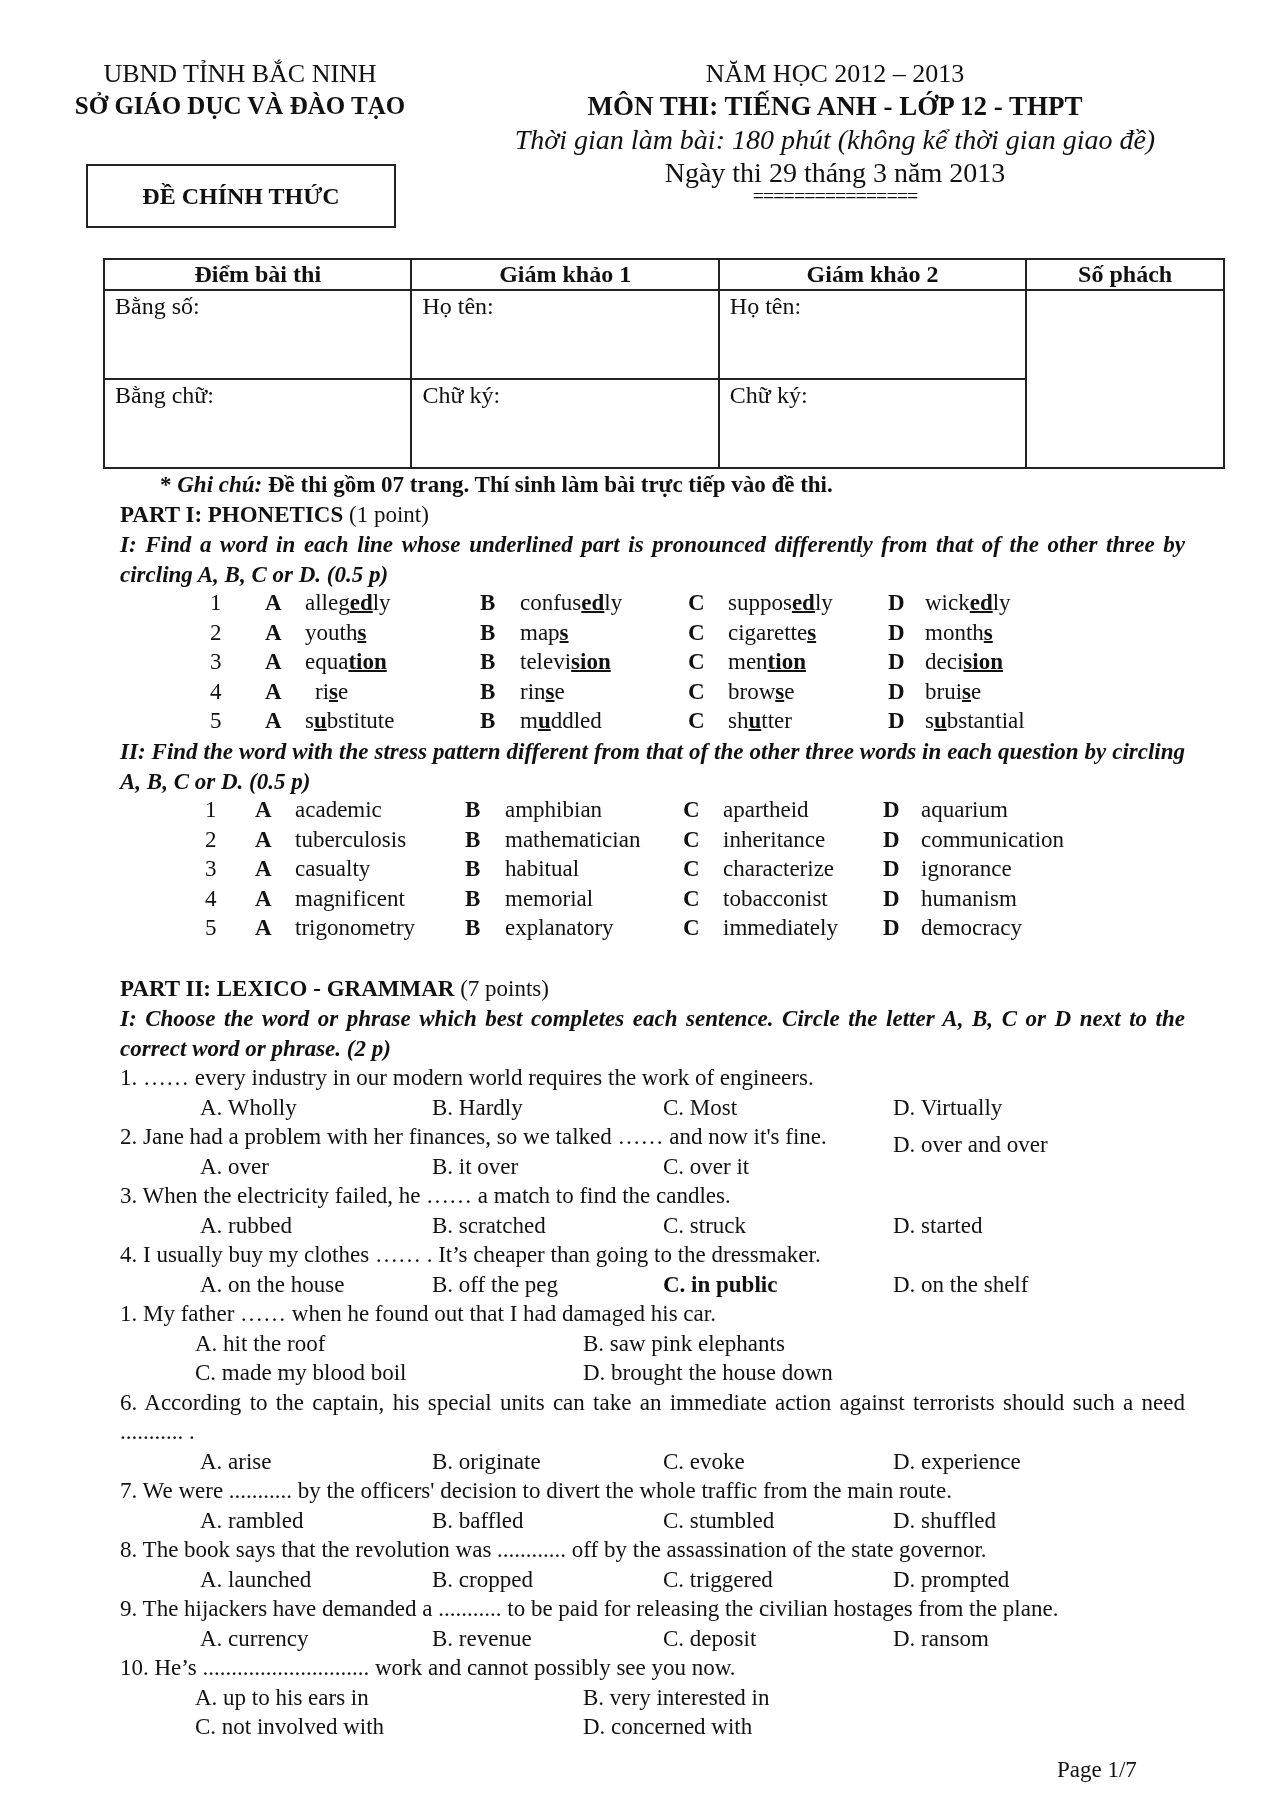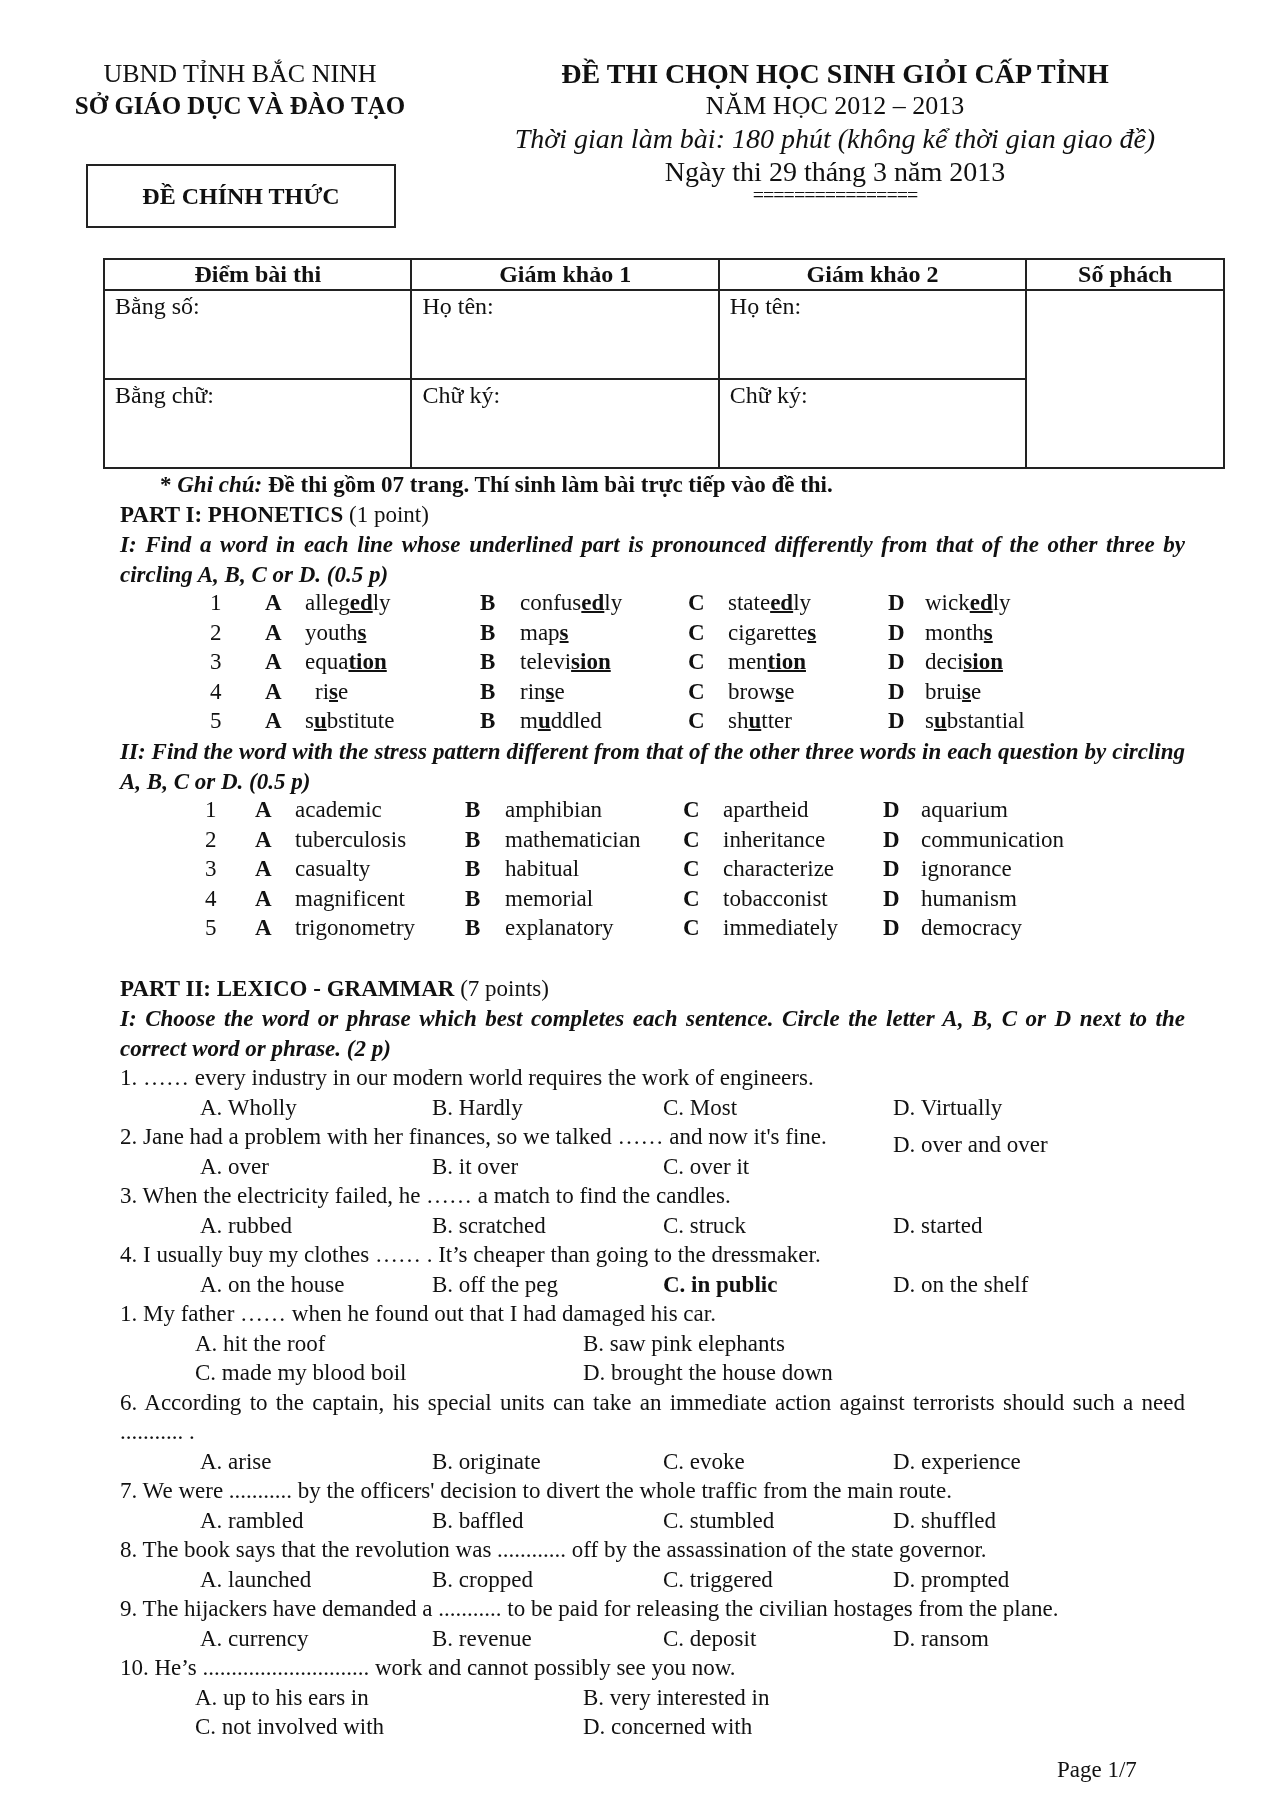--- a/index.html
+++ b/index.html
@@ -63,22 +63,22 @@
 </head>
 <body>
 
 <div class="abs hdr-left">
   <div class="l1">UBND TỈNH BẮC NINH</div>
   <div class="l2">SỞ GIÁO DỤC VÀ ĐÀO TẠO</div>
 </div>
 <div class="abs official-box">ĐỀ CHÍNH THỨC</div>
 
 <div class="abs hdr-right">
-  <div class="t1">ĐỀ THI CHỌN HỌC SINH GIỎI CẤP TỈNH</div>
   <div class="t2">NĂM HỌC 2012 – 2013</div>
+  <div class="t3">MÔN THI: TIẾNG ANH - LỚP 12 - THPT</div>
   <div class="t4">Thời gian làm bài: 180 phút (không kể thời gian giao đề)</div>
   <div class="t5">Ngày thi 29 tháng 3 năm 2013</div>
   <div class="t6">================</div>
 </div>
 
 <table class="score">
   <colgroup>
     <col style="width:308px">
       <col style="width:308px">
       <col style="width:308px">
@@ -115,21 +115,21 @@
 <div class="abs section instr" style="top:530px;">I: Find a word in each line whose underlined part is pronounced differently from that of the other three by circling A, B, C or D. (0.5 p)</div>
 
 <div id="ph1">
     <div class="ph-row" style="top: 588px; left: 0px; width: 1272px;">
       <span style="left: 210px;">1</span>
       <span class="lt" style="left: 265px;">A</span>
       <span style="left: 305px;"><span style="position: static;">alleg</span><span class="ul" style="position: static;">ed</span><span style="position: static;">ly</span></span>
       <span class="lt" style="left: 480px;">B</span>
       <span style="left: 520px;"><span style="position: static;">confus</span><span class="ul" style="position: static;">ed</span><span style="position: static;">ly</span></span>
       <span class="lt" style="left: 688px;">C</span>
-      <span style="left: 728px;"><span style="position: static;">state</span><span class="ul" style="position: static;">ed</span><span style="position: static;">ly</span></span>
+      <span style="left: 728px;"><span style="position: static;">suppos</span><span class="ul" style="position: static;">ed</span><span style="position: static;">ly</span></span>
       <span class="lt" style="left: 888px;">D</span>
       <span style="left: 925px;"><span style="position: static;">wick</span><span class="ul" style="position: static;">ed</span><span style="position: static;">ly</span></span>
     </div>
     <div class="ph-row" style="top: 617.5px; left: 0px; width: 1272px;">
       <span style="left: 210px;">2</span>
       <span class="lt" style="left: 265px;">A</span>
       <span style="left: 305px;"><span style="position: static;">youth</span><span class="ul" style="position: static;">s</span><span style="position: static;"></span></span>
       <span class="lt" style="left: 480px;">B</span>
       <span style="left: 520px;"><span style="position: static;">map</span><span class="ul" style="position: static;">s</span><span style="position: static;"></span></span>
       <span class="lt" style="left: 688px;">C</span>

